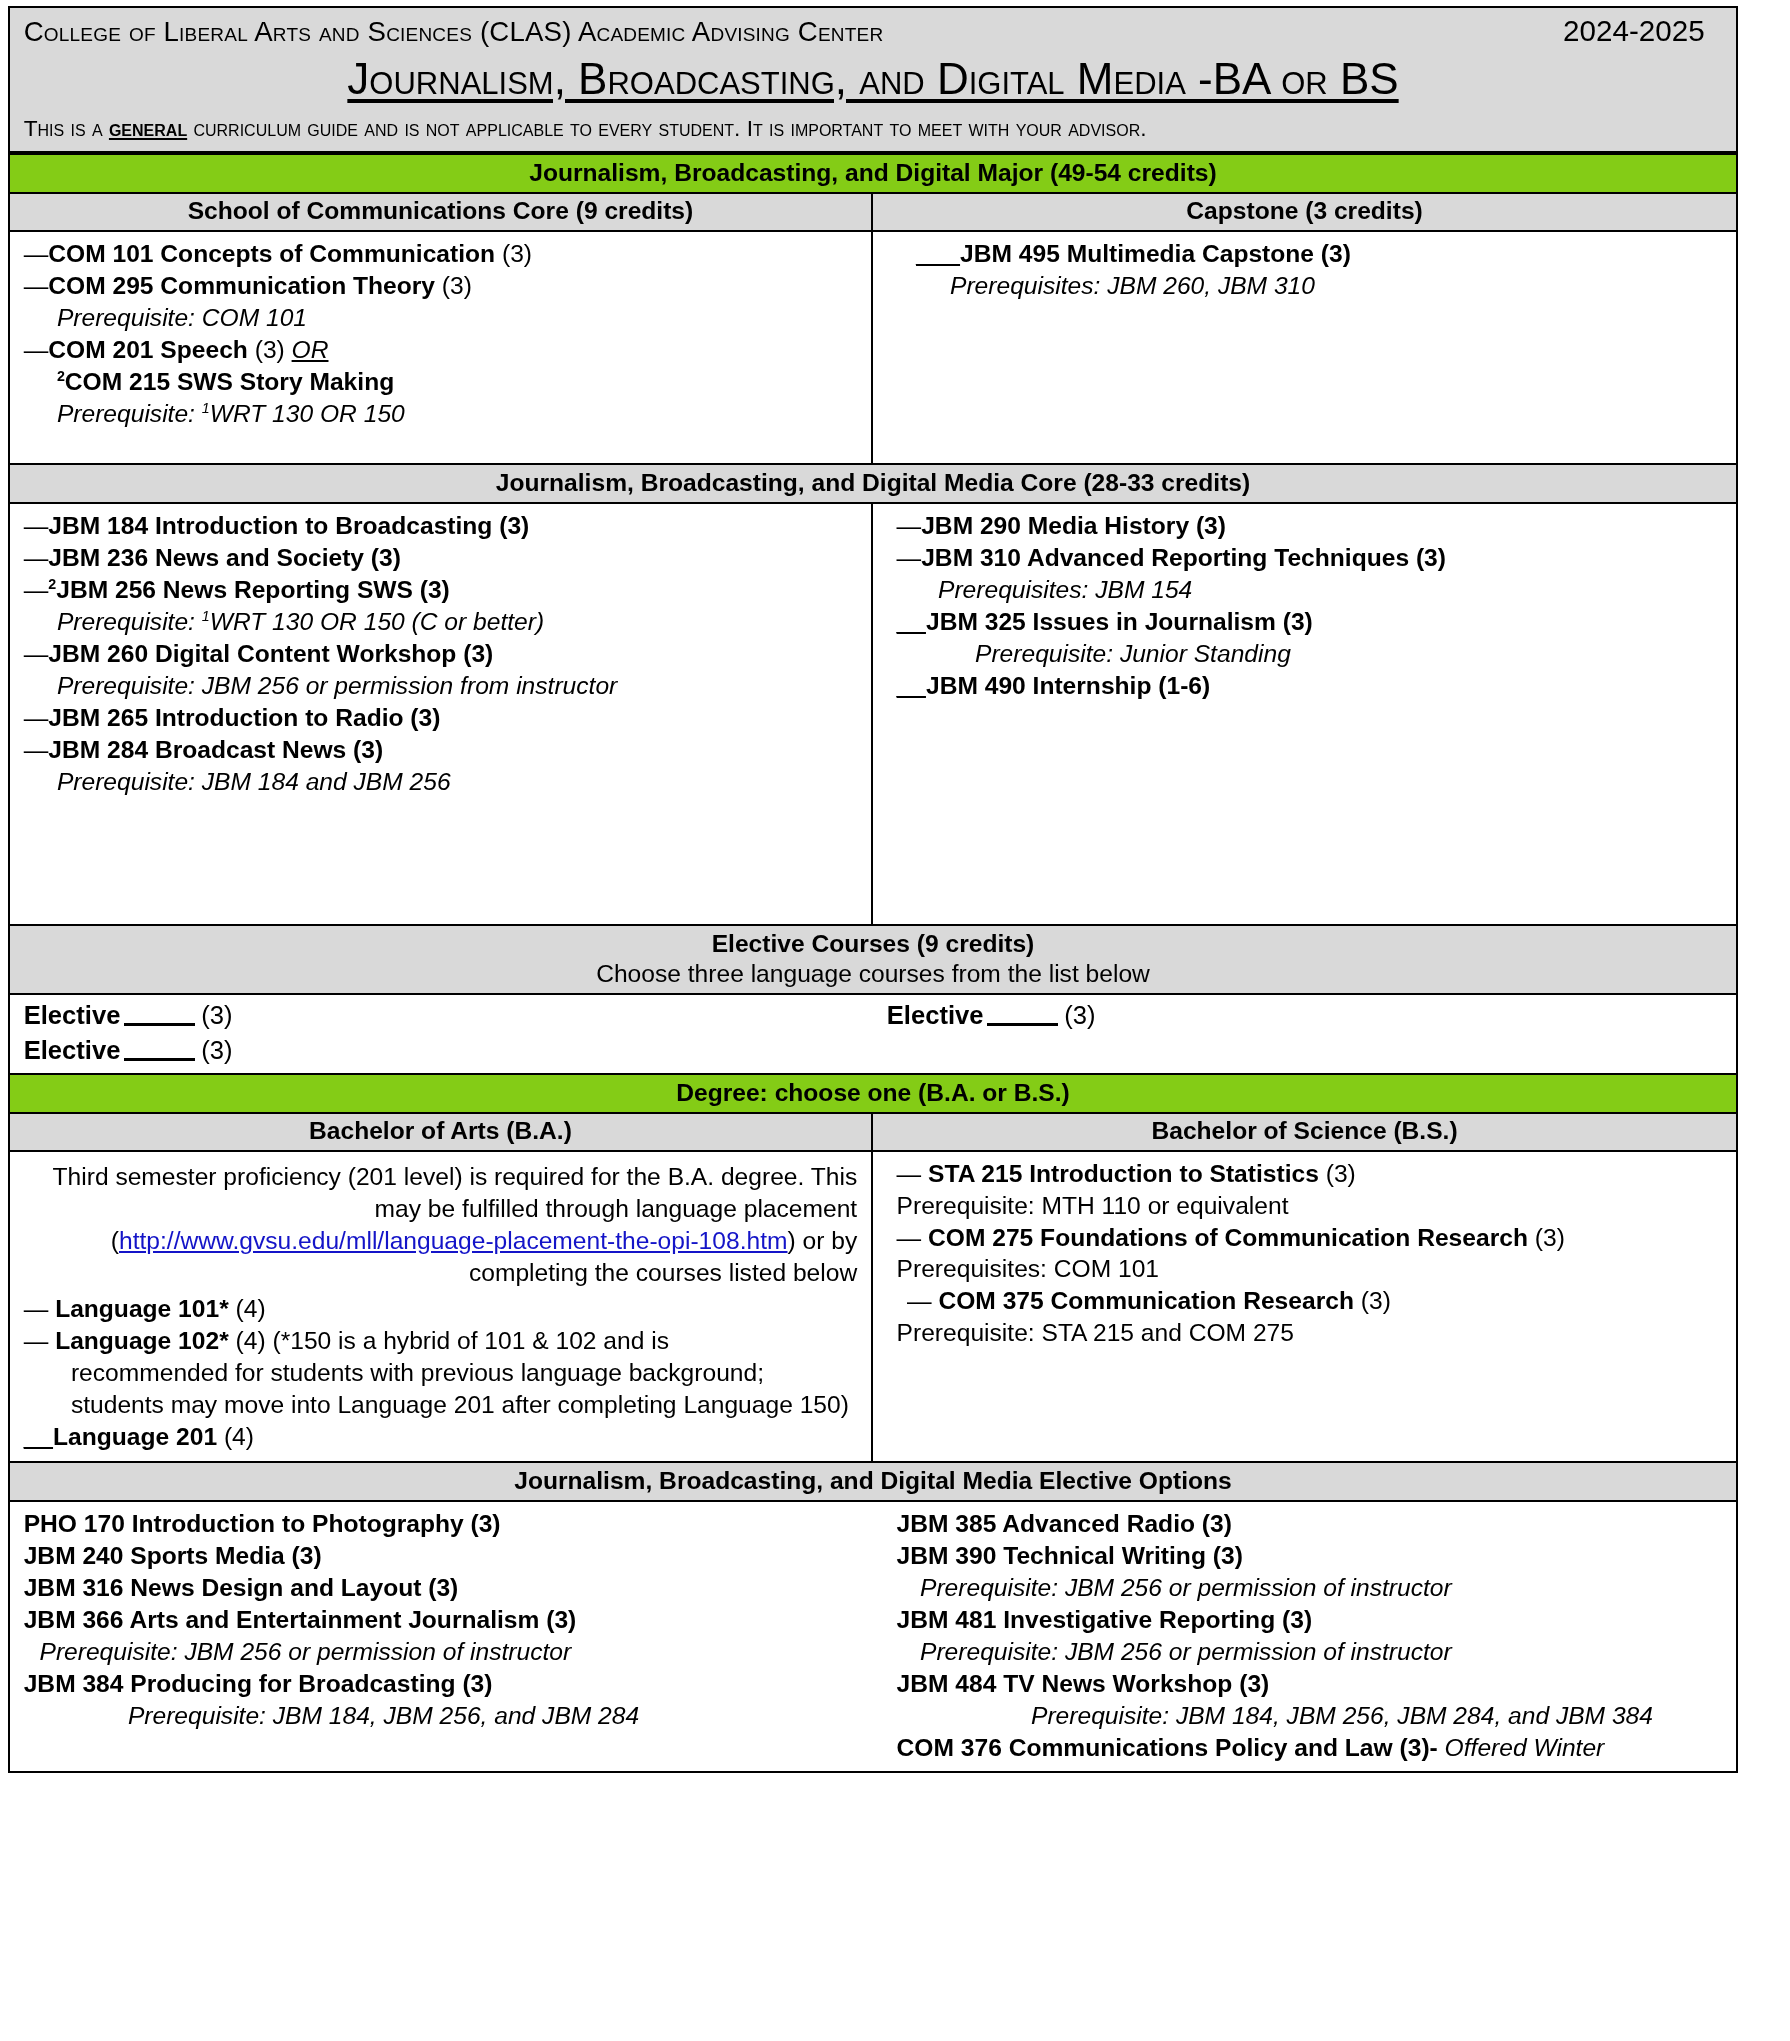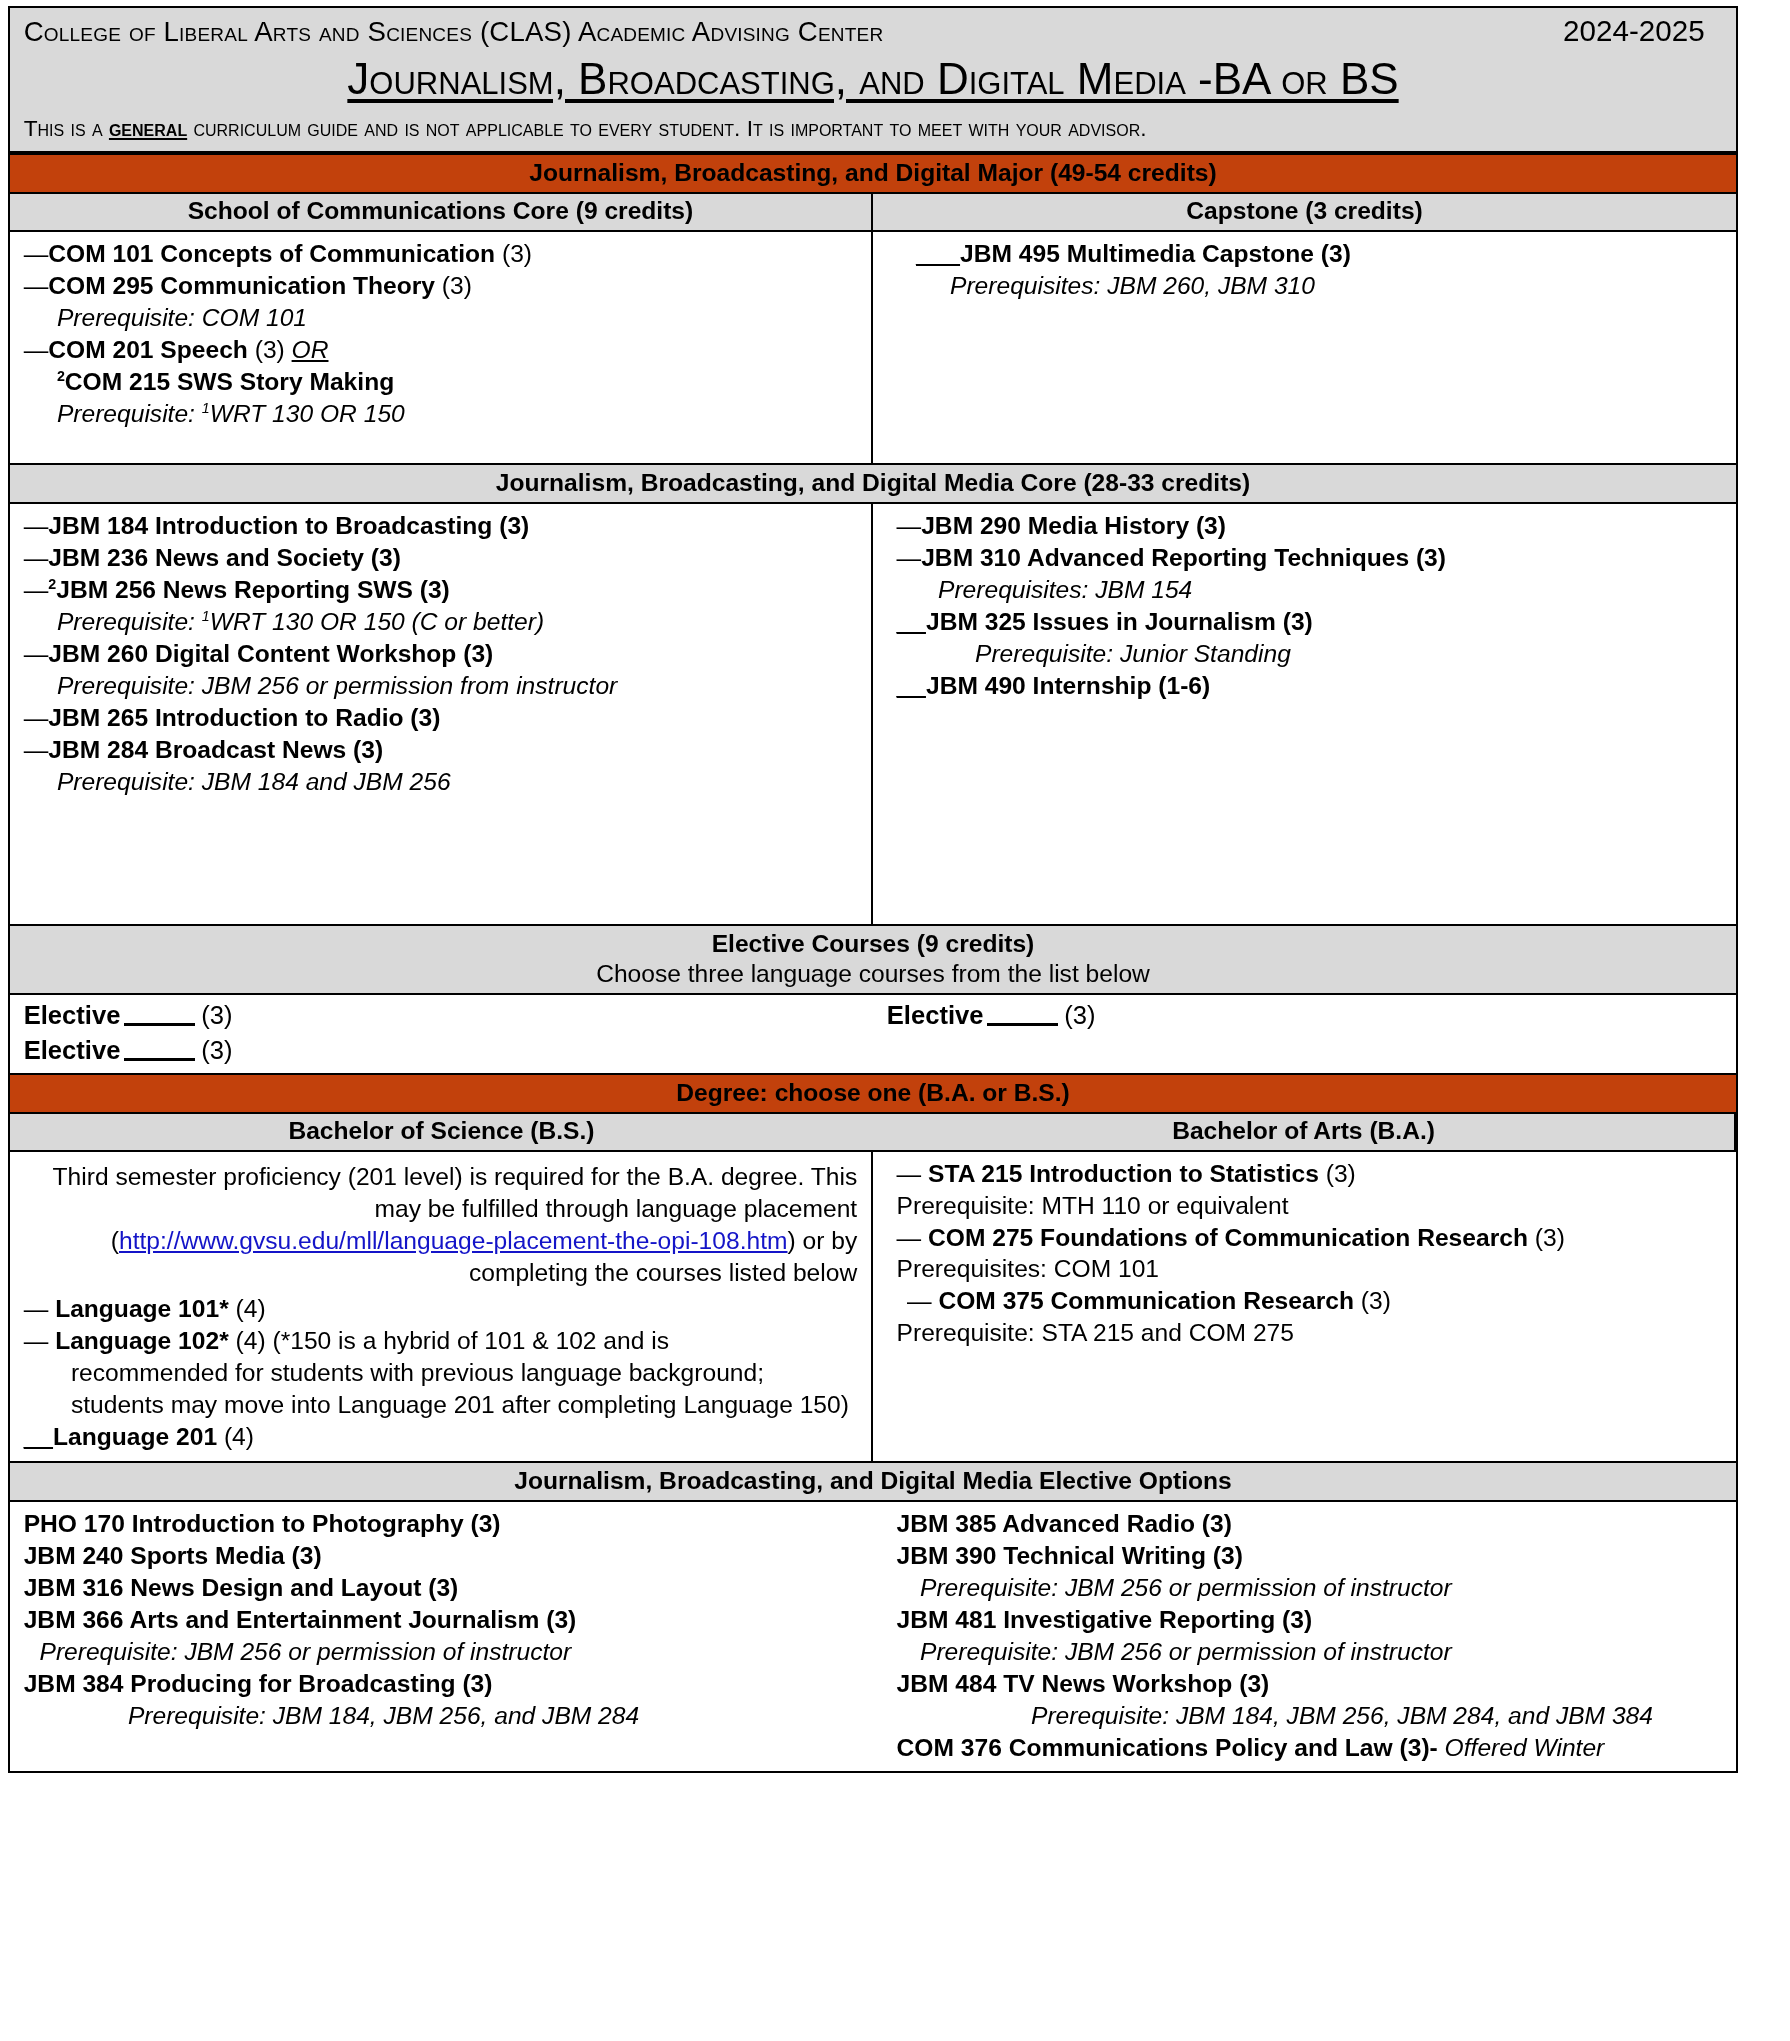--- a/index.html
+++ b/index.html
@@ -66,21 +66,21 @@
   .band {
     border-top: 2px solid #000;
     border-bottom: 2px solid #000;
     text-align: center;
     font-weight: 700;
     font-size: 24.6px;
     padding: 3px 0 4.9px 0;
     line-height: 1.18;
   }
   .band.gray { background: #d9d9d9; }
-  .band.white { background: #c2410c; }
+  .band.white { background: #84cc16; }
   .band .sub { font-weight: 400; display: block; font-size: 24.6px; padding-top: 1px; }
 
   .cols { display: flex; width: 100%; }
   .col { width: 50%; padding: 5.9px 0 7.9px 0; }
   .col.left { border-right: 2px solid #000; }
   .colhead {
     width: 50%;
     background: #d9d9d9;
     text-align: center;
     font-weight: 700;
@@ -206,22 +206,22 @@
         <div class="elect-ln"><span>Elective</span><span class="el-gap"></span><span class="cr">(3)</span></div>
       </div>
       <div class="elect-col">
         <div class="elect-ln"><span>Elective</span><span class="el-gap"></span><span class="cr">(3)</span></div>
       </div>
     </div>
 
     <div class="band white">Degree: choose one (B.A. or B.S.)</div>
 
     <div class="cols">
+      <div class="colhead left">Bachelor of Arts (B.A.)</div>
       <div class="colhead">Bachelor of Science (B.S.)</div>
-      <div class="colhead left">Bachelor of Arts (B.A.)</div>
     </div>
 
     <div class="cols">
 
       <div class="col left">
         <div class="ba-body">
           <p><span>Third semester proficiency (201 level) is required for the B.A. degree. This may be fulfilled through language placement (</span><a class="link" href="#">http://www.gvsu.edu/mll/language-placement-the-opi-108.htm</a><span>) or by completing the courses listed below</span></p>
         </div>
         <div class="ln wrap" style="padding-top:3.9px"><span class="dash">—</span> <span class="bold">Language 101*</span> <span class="reg">(4)</span></div>
         <div class="ln wrap"><span class="dash">—</span> <span class="bold">Language 102*</span> <span class="reg">(4) (*150 is a hybrid of 101 &amp; 102 and is</span></div>

